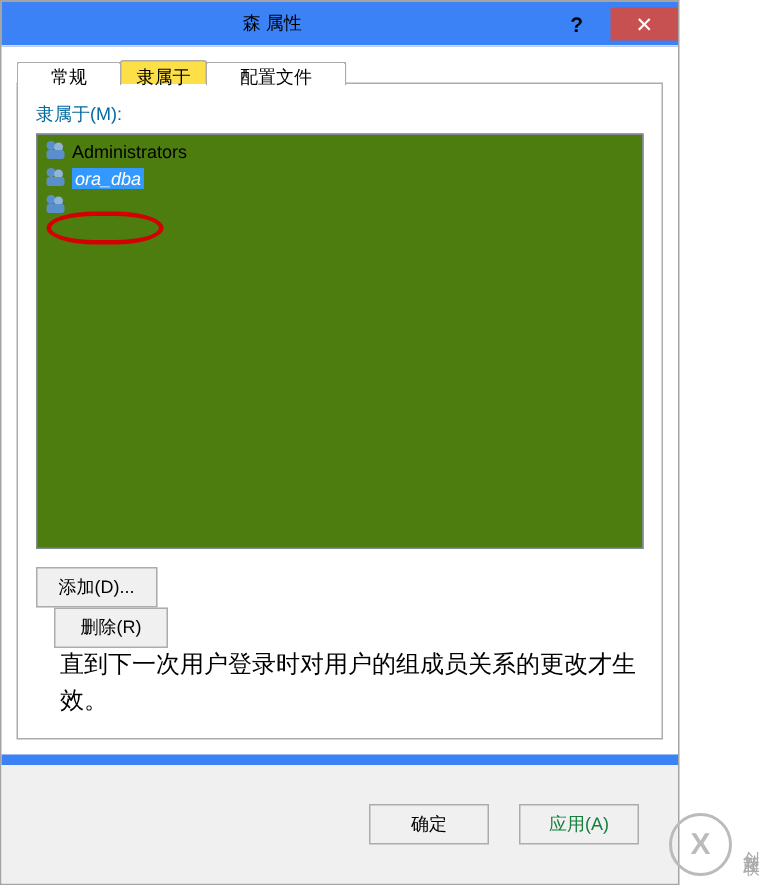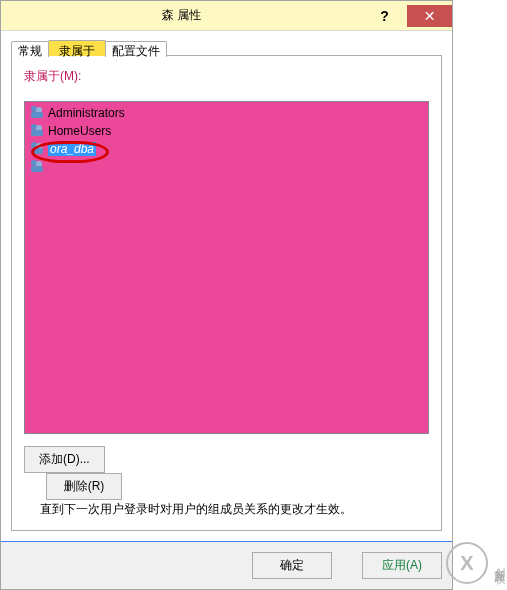--- a/index.html
+++ b/index.html
@@ -1,43 +1,43 @@
 <!DOCTYPE html>
 <html><head>
 <meta charset="utf-8">
 <style>
   * { box-sizing: border-box; font-family: "Microsoft YaHei", "Segoe UI", Arial, sans-serif; }
   body { margin: 0; background: #fff; width: 507px; height: 590px; position: relative; overflow: hidden; }
 
   .window { width: 453px; height: 590px; border: 1px solid #a3a3a3; background: #fff; display: flex; flex-direction: column; }
-  .titlebar { height: 30px; background: #fef9c3; border-bottom: 1px solid #d9d9d9; display: flex; align-items: center; position: relative; }
+  .titlebar { height: 30px; background: #3b82f6; border-bottom: 1px solid #d9d9d9; display: flex; align-items: center; position: relative; }
   .titlebar-title { flex: 1; text-align: center; font-size: 12px; color: #000; }
   .titlebar-btn { width: 45px; height: 22px; display: flex; align-items: center; justify-content: center; font-size: 12px; }
   .help-btn { color: #000; font-size: 14px; font-weight: bold; }
   .close-btn { background: #c75050; color: #fff; font-size: 14px; height: 22px; margin-right:0; }
 
   .tab-strip { height: 24px; display: flex; padding: 8px 10px 0 10px; }
   .tab { border: 1px solid #acacac; border-bottom: none; padding: 2px 10px; font-size: 12px; color: #000; background: #fff; border-top-left-radius: 2px; border-top-right-radius: 2px; margin-right: -1px; cursor: pointer; position: relative; top: 1px; }
-  .tab.inactive { top: 2px; padding: 1px 6px; }
+  .tab.inactive { top: 2px; padding: 1px 22px; }
   .tab.active { background: #fde047; z-index: 2; }
 
   .tab-panel { margin: 0 10px 10px 10px; border: 1px solid #acacac; flex: 1; padding: 12px; display: flex; flex-direction: column; }
-  .label { font-size: 12px; color: #be185d; margin-bottom: 16px; }
-  .listbox { border: 1px solid #828790; flex: 1; background: #ec4899; padding: 2px; overflow: auto; }
+  .label { font-size: 12px; color: #0369a1; margin-bottom: 4px; }
+  .listbox { border: 1px solid #828790; flex: 1; background: #4d7c0f; padding: 2px; overflow: auto; }
   .list-item { display: flex; align-items: center; font-size: 12px; padding: 0 2px; height: 18px; }
   .list-item .icon { margin-right: 3px; }
   .list-item.selected span.text { background: #3399ff; color: #fff; padding: 0 2px; font-style: italic; }
   .hand-circle { position: absolute; border: 3px solid #d40000; border-radius: 50% / 60%; width: 78px; height: 22px; left: 31px; top: 141px; pointer-events: none; }
 
   .lower-row { display: flex; margin-top: 12px; align-items: flex-start; flex-direction: column; }
   .btn { border: 1px solid #acacac; background: #f0f0f0; font-size: 12px; padding: 4px 14px; cursor: pointer; min-width: 76px; text-align: center; }
-  .btn + .btn { margin-left: 22px; }
-  .note { font-size: 12px; color: #000; flex: 1; margin-left: 16px; line-height: 1.5; }
+  .btn + .btn { margin-left: 12px; }
+  .note { font-size: 16px; color: #000; flex: 1; margin-left: 16px; line-height: 1.5; }
 
-  .dialog-buttons { border-top: 1px solid #3b82f6; padding: 10px; display: flex; justify-content: flex-end; gap: 8px; background: #f0f0f0; align-items: center; }
+  .dialog-buttons { border-top: 7px solid #3b82f6; padding: 26px; display: flex; justify-content: flex-end; gap: 8px; background: #f0f0f0; align-items: center; }
   .dialog-buttons .btn { min-width: 80px; }
   .btn.disabled { color: #15803d; }
 
   .watermark { position: absolute; right: 0; bottom: 6px; display: flex; align-items: center; font-size: 12px; color: #999; }
   .watermark-circle { width: 42px; height: 42px; border: 2px solid #bbb; border-radius: 50%; display: flex; align-items: center; justify-content: center; font-size: 20px; color: #bbb; margin-right: 4px; font-weight: bold; }
   .watermark-text { writing-mode: vertical-rl; font-size: 11px; letter-spacing: 2px; color: #aaa; }
 
   svg.group-icon { width: 16px; height: 16px; }
 </style>
 </head>
@@ -61,30 +61,20 @@
     <div class="listbox" style="position:relative;">
       <div class="list-item">
         <span class="icon">
           <svg class="group-icon" viewBox="0 0 16 16">
               <circle cx="5" cy="5" r="3" fill="#5a8fc9"></circle>
               <circle cx="10" cy="6" r="3" fill="#8fb3da"></circle>
               <rect x="2" y="8" width="12" height="6" rx="2" fill="#5a8fc9"></rect>
             </svg>
         </span>
         <span class="text">Administrators</span>
-      </div>
-      <div class="list-item">
-        <span class="icon">
-          <svg class="group-icon" viewBox="0 0 16 16">
-              <circle cx="5" cy="5" r="3" fill="#5a8fc9"></circle>
-              <circle cx="10" cy="6" r="3" fill="#8fb3da"></circle>
-              <rect x="2" y="8" width="12" height="6" rx="2" fill="#5a8fc9"></rect>
-            </svg>
-        </span>
-        <span class="text">HomeUsers</span>
       </div>
       <div class="list-item selected">
         <span class="icon">
           <svg class="group-icon" viewBox="0 0 16 16">
               <circle cx="5" cy="5" r="3" fill="#5a8fc9"></circle>
               <circle cx="10" cy="6" r="3" fill="#8fb3da"></circle>
               <rect x="2" y="8" width="12" height="6" rx="2" fill="#5a8fc9"></rect>
             </svg>
         </span>
         <span class="text">ora_dba</span>

